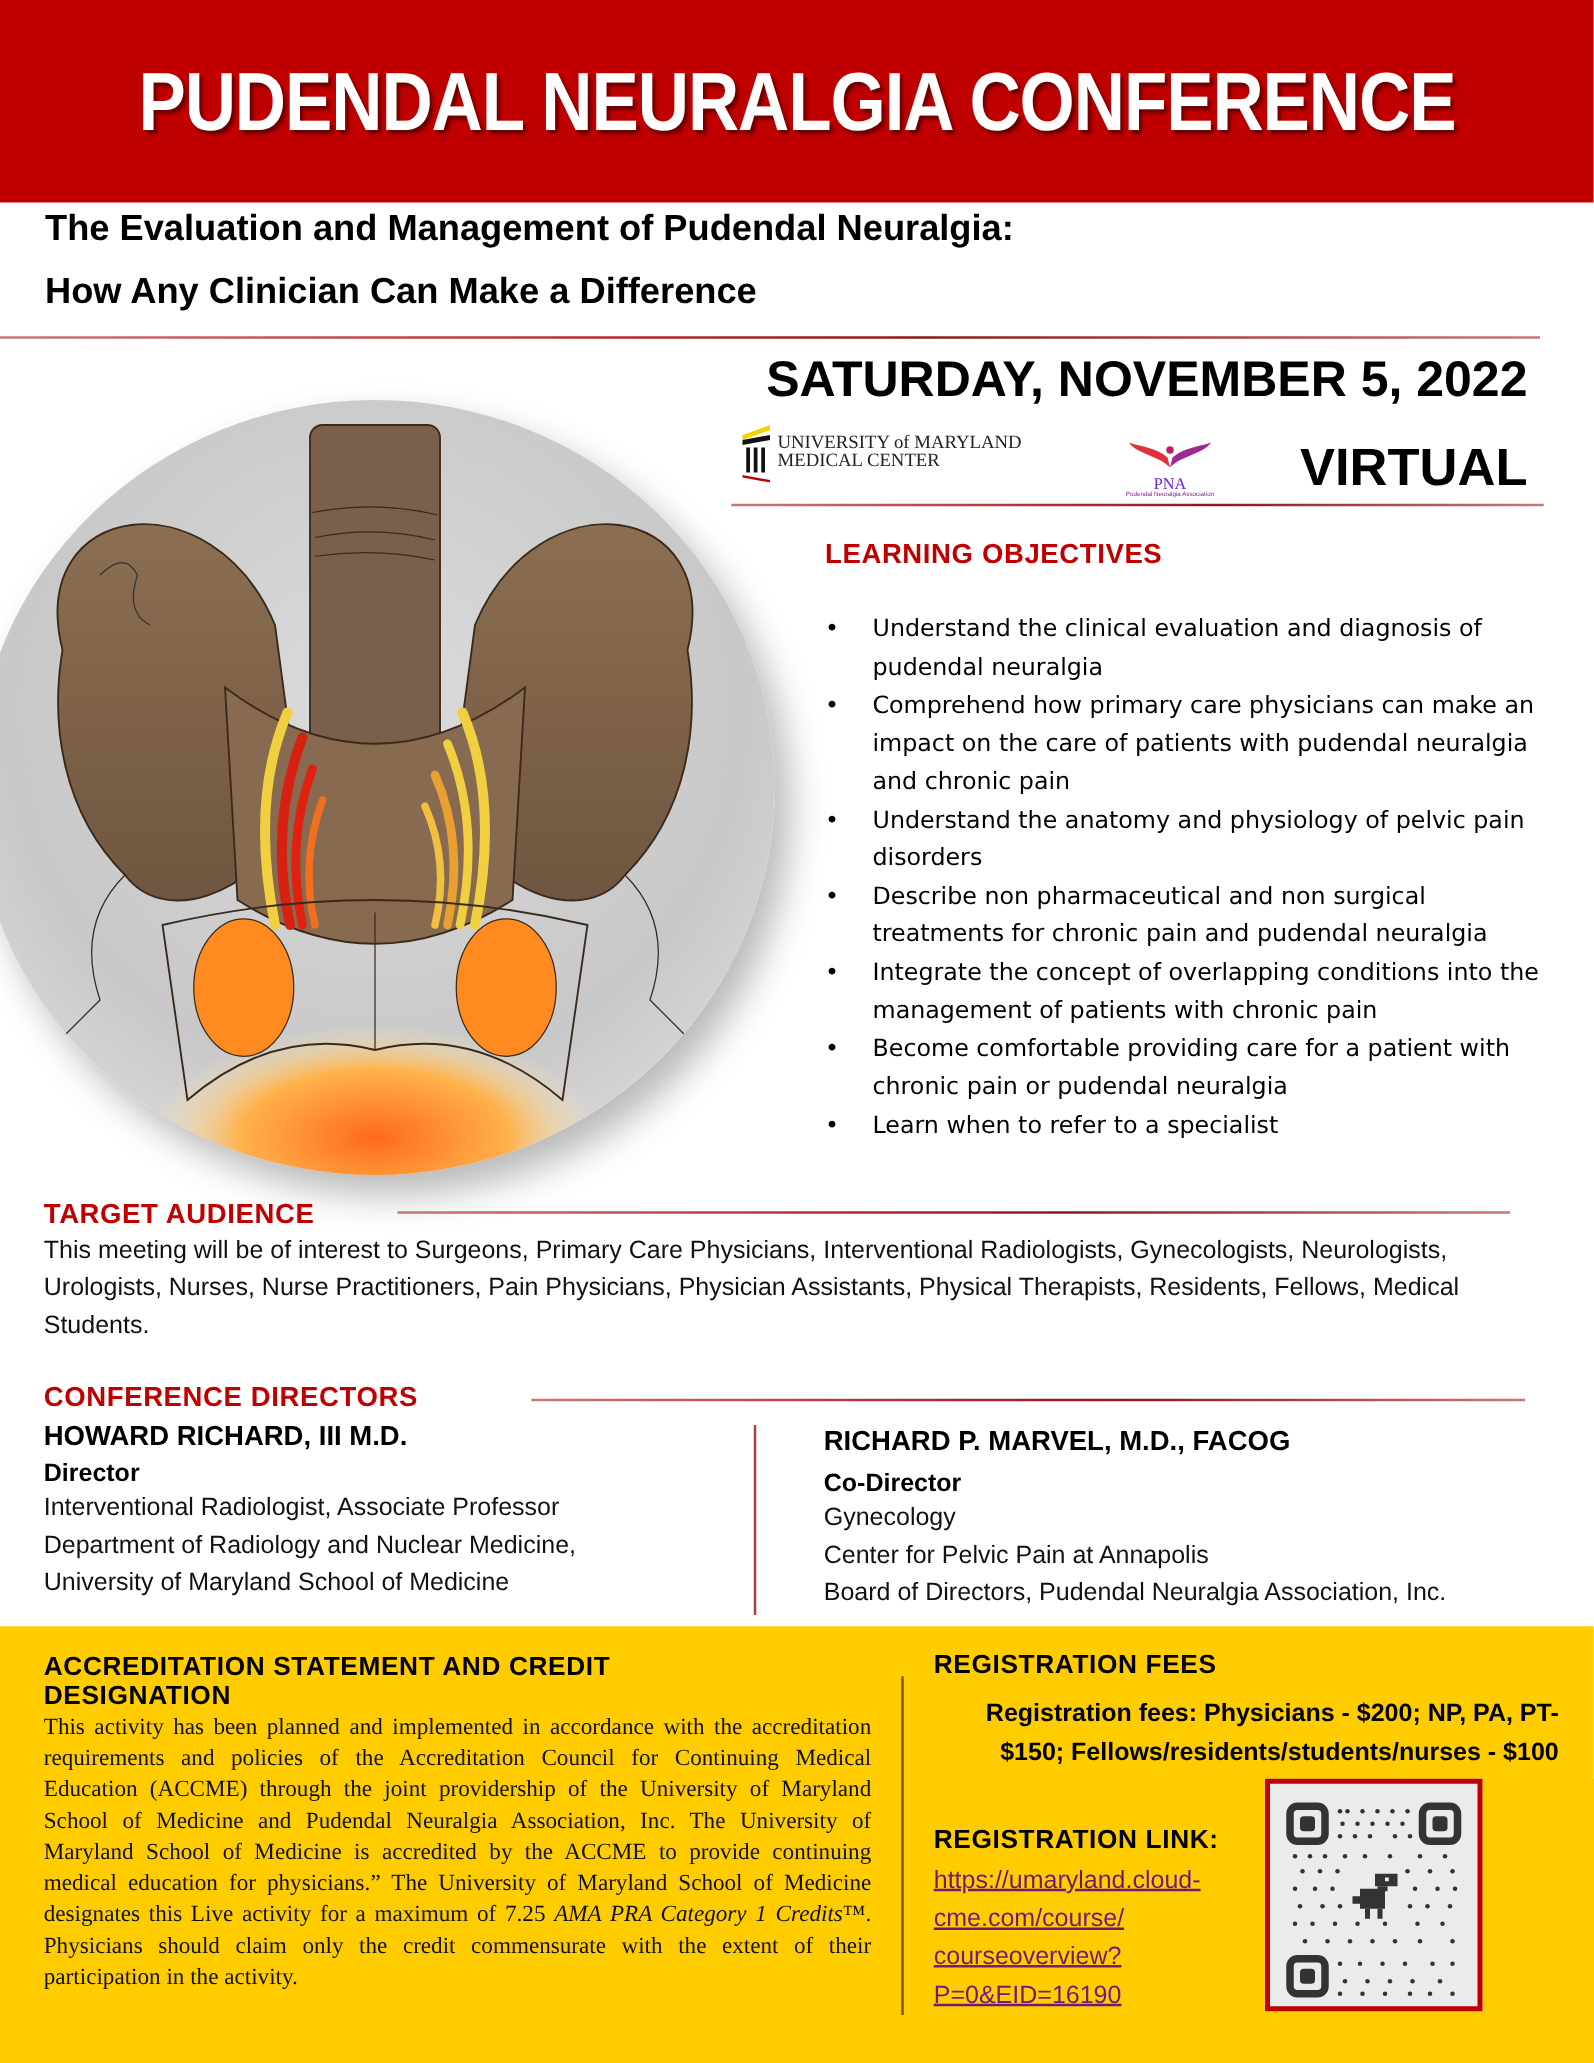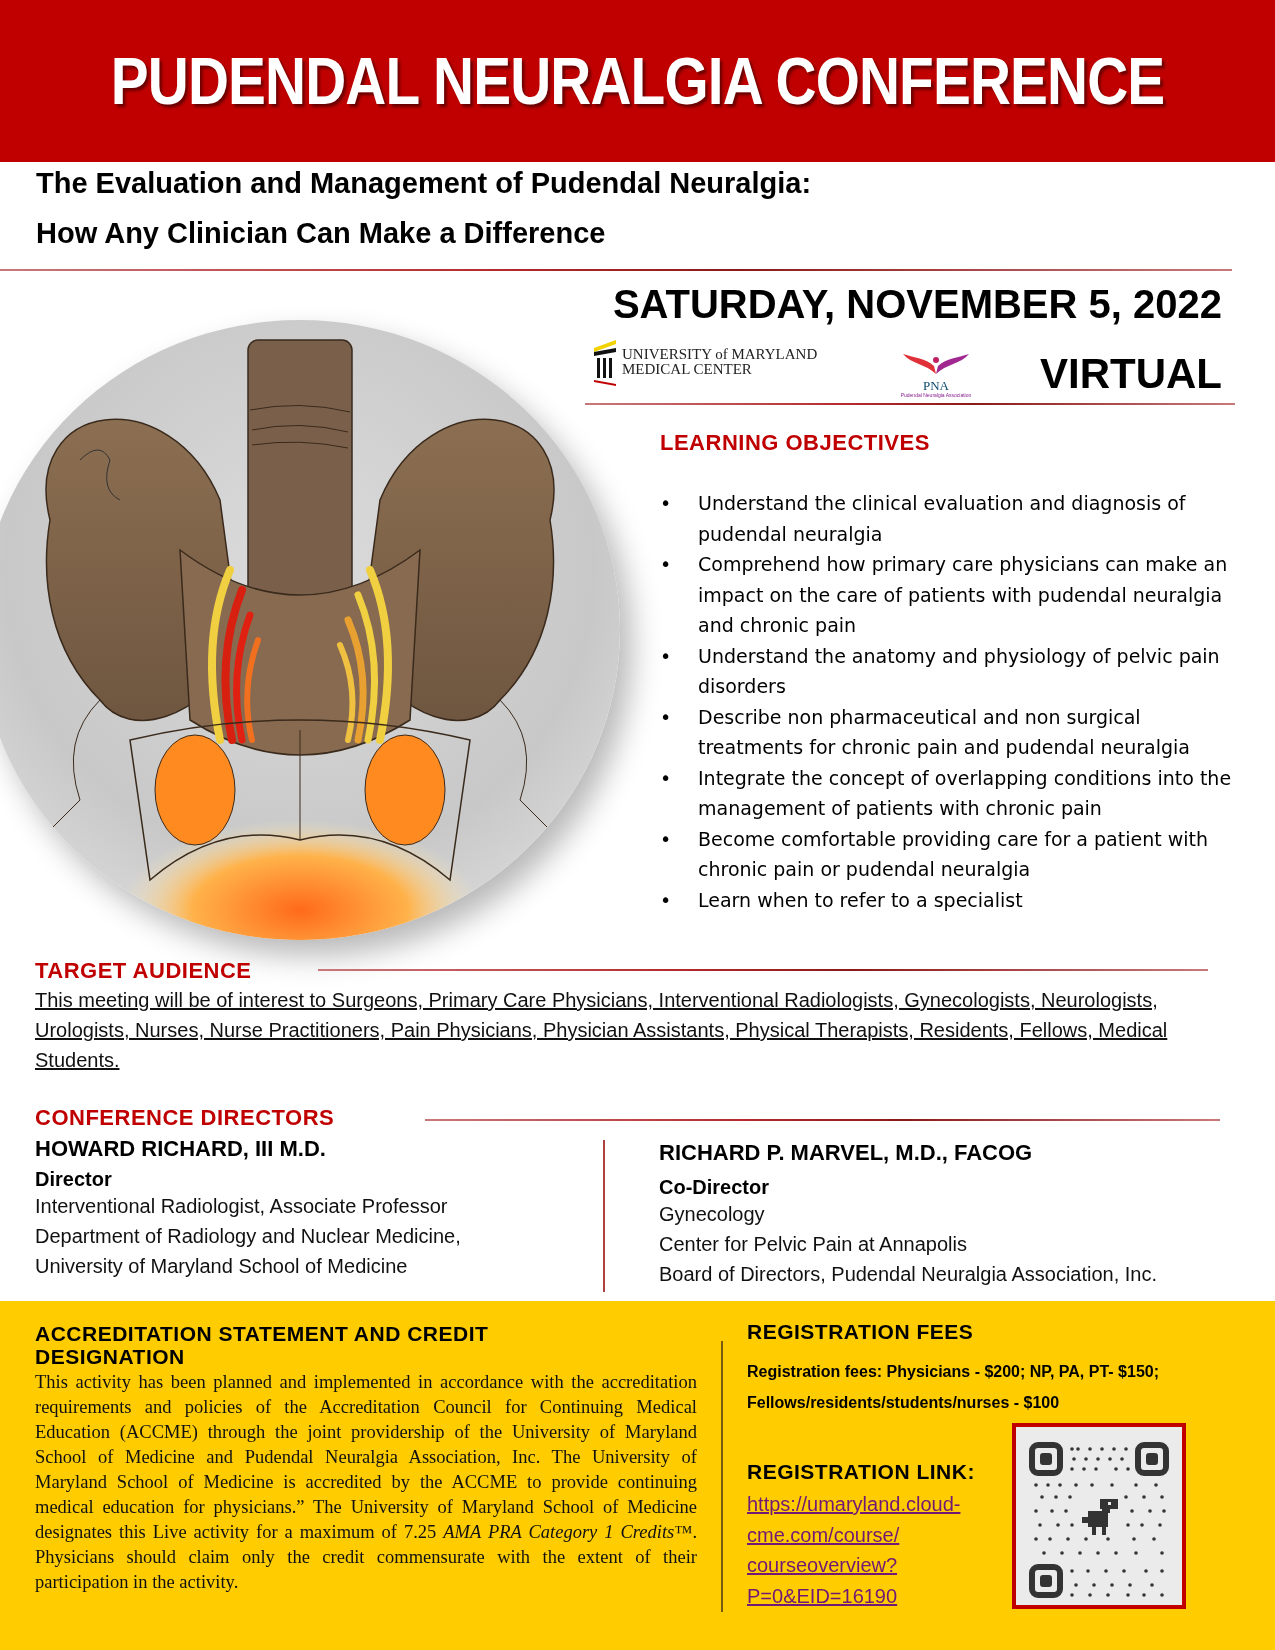--- a/index.html
+++ b/index.html
@@ -9,36 +9,36 @@
   .banner-title { color:#fff; font-family:"Liberation Sans", sans-serif; font-weight:bold; font-size:66px; letter-spacing:-1px; transform:scaleX(0.86); transform-origin:center; text-shadow:3px 3px 3px #6a0000; white-space:nowrap; }
   .subtitle { right:39px; width:1200px; text-align:left; font-weight:bold; font-size:29px; line-height:50px; }
   .subtitle.l1 { top:158px; }
   .subtitle.l2 { top:208px; }
   .hline { height:2px; background:linear-gradient(90deg,#c9787a,#b52a2e 40%,#8b1a1a 60%,#c9787a); }
   .date { top:282px; right:53px; font-weight:bold; font-size:40px; white-space:nowrap; }
   .virtual { top:350px; right:53px; font-weight:bold; font-size:42px; }
   .umd-logo { left:592px; top:338px; display:flex; align-items:center; gap:4px;justify-content:center; }
   .umd-text { font-family:"Liberation Serif", serif; font-size:15px; line-height:15px; color:#222; }
   .pna-logo { left:896px; top:350px; width:80px; text-align:center; }
-  .pna-text { font-family:"Liberation Serif", serif; color:#0c4a6e; font-size:13px; line-height:12px; }
+  .pna-text { font-family:"Liberation Serif", serif; color:#6d28d9; font-size:13px; line-height:12px; }
   .pna-sub { font-size:5px; color:#8a2090; }
   .illus { left:-20px; top:320px; width:640px; height:620px; border-radius:50%; overflow:hidden;
            background:radial-gradient(circle at 50% 40%, #dcdcdc 0%, #c8c8c8 60%, #e8e8e8 100%);
            box-shadow: 12px 16px 30px rgba(0,0,0,0.28); }
   .sec-head { color:#c00000; font-weight:bold; font-size:22px; letter-spacing:0.5px; }
   .obj-list { left:660px; top:488px; width:585px; margin:0; padding:0; list-style:none; font-family:"DejaVu Sans", sans-serif; font-size:19px; line-height:30.5px; }
   .obj-list li { position:relative; padding-left:38px; }
   .obj-list li .bullet { position:absolute; left:0; top:0; }
   .body-text { font-family:"Liberation Sans", sans-serif; font-size:20px; line-height:30px; color:#111; }
   .name { font-weight:bold; font-size:22px; }
   .role { font-weight:bold; font-size:20px; }
   .yellow { left:0; top:1301px; width:1275px; height:349px; background:#ffcc00; }
   .y-head { font-weight:bold; font-size:21px; letter-spacing:0.5px; line-height:23px; }
   .accr-text { left:35px; top:1370px; width:662px; font-size:18.5px; line-height:25px; text-align:justify; color:#111;font-family:Liberation Serif, serif; }
-  .fees { left:747px; top:1356px; width:500px; font-weight:bold; font-size:16px; line-height:31px; }
+  .fees { left:747px; top:1356px; width:500px; font-weight:bold; font-size:20px; line-height:31px;text-align:right; }
   .link { left:747px; top:1489px; width:270px; font-size:20px; line-height:30.5px; text-decoration:underline; color:#701a75; }
   .qr-box { left:1012px; top:1423px; width:166px; height:178px; background:#ebebeb; border:4px solid #c00000; }
 </style>
 </head>
 <body>
 
 <div class="abs banner">
   <div class="banner-title">PUDENDAL NEURALGIA CONFERENCE</div>
 </div>
 
@@ -127,21 +127,21 @@
   <li><span class="bullet">•</span><span>Comprehend how primary care physicians can make an impact on the care of patients with pudendal neuralgia and chronic pain</span></li>
   <li><span class="bullet">•</span><span>Understand the anatomy and physiology of pelvic pain disorders</span></li>
   <li><span class="bullet">•</span><span>Describe non pharmaceutical and non surgical treatments for chronic pain and pudendal neuralgia</span></li>
   <li><span class="bullet">•</span><span>Integrate the concept of overlapping conditions into the management of patients with chronic pain</span></li>
   <li><span class="bullet">•</span><span>Become comfortable providing care for a patient with chronic pain or pudendal neuralgia</span></li>
   <li><span class="bullet">•</span><span>Learn when to refer to a specialist</span></li>
 </ul>
 
 <div class="abs sec-head" style="left:35px; top:958px;">TARGET AUDIENCE</div>
 <div class="abs hline" style="left:318px; top:969px; width:890px;"></div>
-<div class="abs body-text" style="left:35px; top:985px; width:1200px;text-decoration:underline;">This meeting will be of interest to Surgeons, Primary Care Physicians, Interventional Radiologists, Gynecologists, Neurologists, Urologists, Nurses, Nurse Practitioners, Pain Physicians, Physician Assistants, Physical Therapists, Residents, Fellows, Medical Students.</div>
+<div class="abs body-text" style="left:35px; top:985px; width:1200px;">This meeting will be of interest to Surgeons, Primary Care Physicians, Interventional Radiologists, Gynecologists, Neurologists, Urologists, Nurses, Nurse Practitioners, Pain Physicians, Physician Assistants, Physical Therapists, Residents, Fellows, Medical Students.</div>
 
 <div class="abs sec-head" style="left:35px; top:1105px;">CONFERENCE  DIRECTORS</div>
 <div class="abs hline" style="left:425px; top:1119px; width:795px;"></div>
 
 <div class="abs" style="left:35px; top:1136px; width:540px;">
   <div class="name">HOWARD RICHARD, III M.D.</div>
   <div class="role" style="margin-top:6px;">Director</div>
   <div class="body-text">Interventional Radiologist, Associate Professor</div>
   <div class="body-text">Department of Radiology and Nuclear Medicine,</div>
   <div class="body-text">University of Maryland School of Medicine</div>

